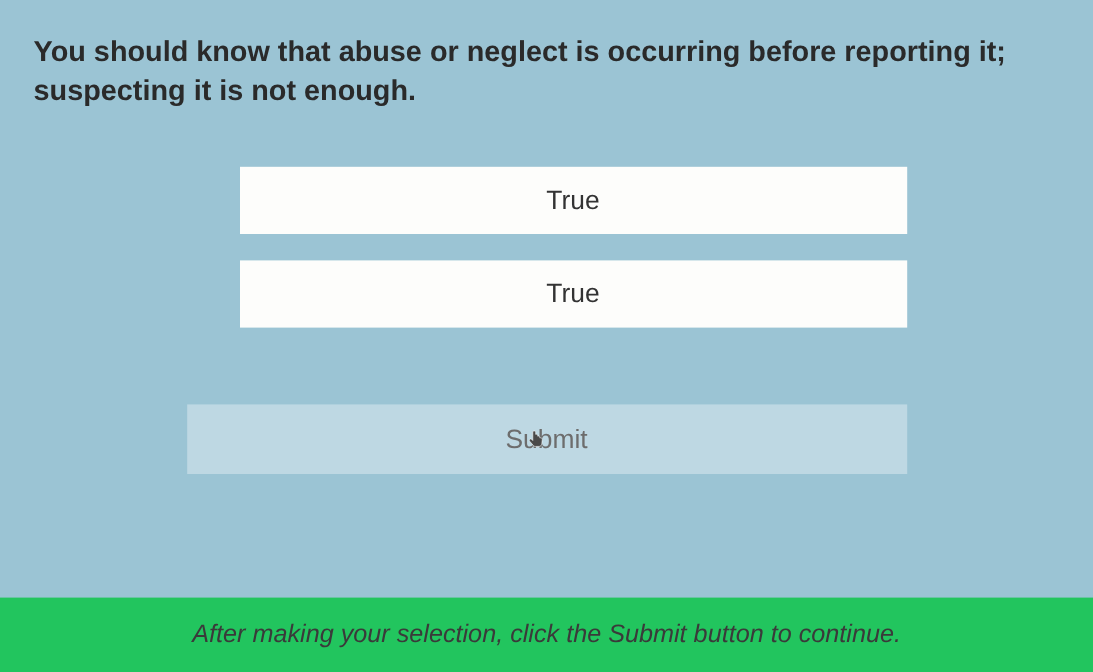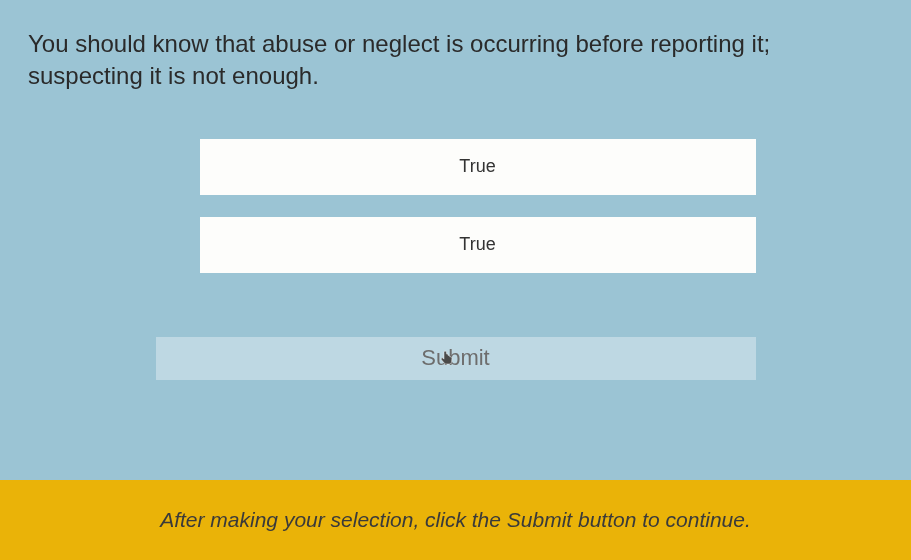--- a/index.html
+++ b/index.html
@@ -11,46 +11,46 @@
       width: 911px;
       height: 560px;
       background: #9bc4d4;
       font-family: 'Segoe UI', Arial, sans-serif;
       position: relative;
       overflow: hidden;
     }
     .question-text {
       padding: 28px 28px 24px 28px;
       font-size: 24px;
-      font-weight: 400;
+      font-weight: 700;
       color: #2a2a2a;
       line-height: 1.35;
     }
     .options-container {
       width: 600px;
       margin: 22px auto 0 auto;
       display: flex;
       flex-direction: column;
       gap: 22px;
     }
     .option {
       background: #fdfdfb;
       height: 56px;
       display: flex;
       align-items: center;
       justify-content: center;
-      font-size: 18px;
+      font-size: 22px;
       color: #333;
       cursor: pointer;
       font-weight: 400;
       margin-left: 44px;
     }
     .submit-button {
       background: rgba(255, 255, 255, 0.35);
-      height: 43px;
+      height: 58px;
       display: flex;
       align-items: center;
       justify-content: center;
       font-size: 22px;
       color: #6d6d6d;
       margin-top: 42px;
       cursor: pointer;
       position: relative;
     }
     .cursor-icon {
@@ -60,22 +60,22 @@
       transform: translate(-18px, -10px);
       width: 18px;
       height: 20px;
       pointer-events: none;
     }
     .footer-bar {
       position: absolute;
       left: 0;
       right: 0;
       bottom: 0;
-      background: #eab308;
-      height: 80px;
+      background: #22c55e;
+      height: 62px;
       display: flex;
       align-items: center;
       justify-content: center;
       font-size: 21px;
       font-style: italic;
       color: #3a3a3a;
     }
   </style>
 </head>
 <body>

